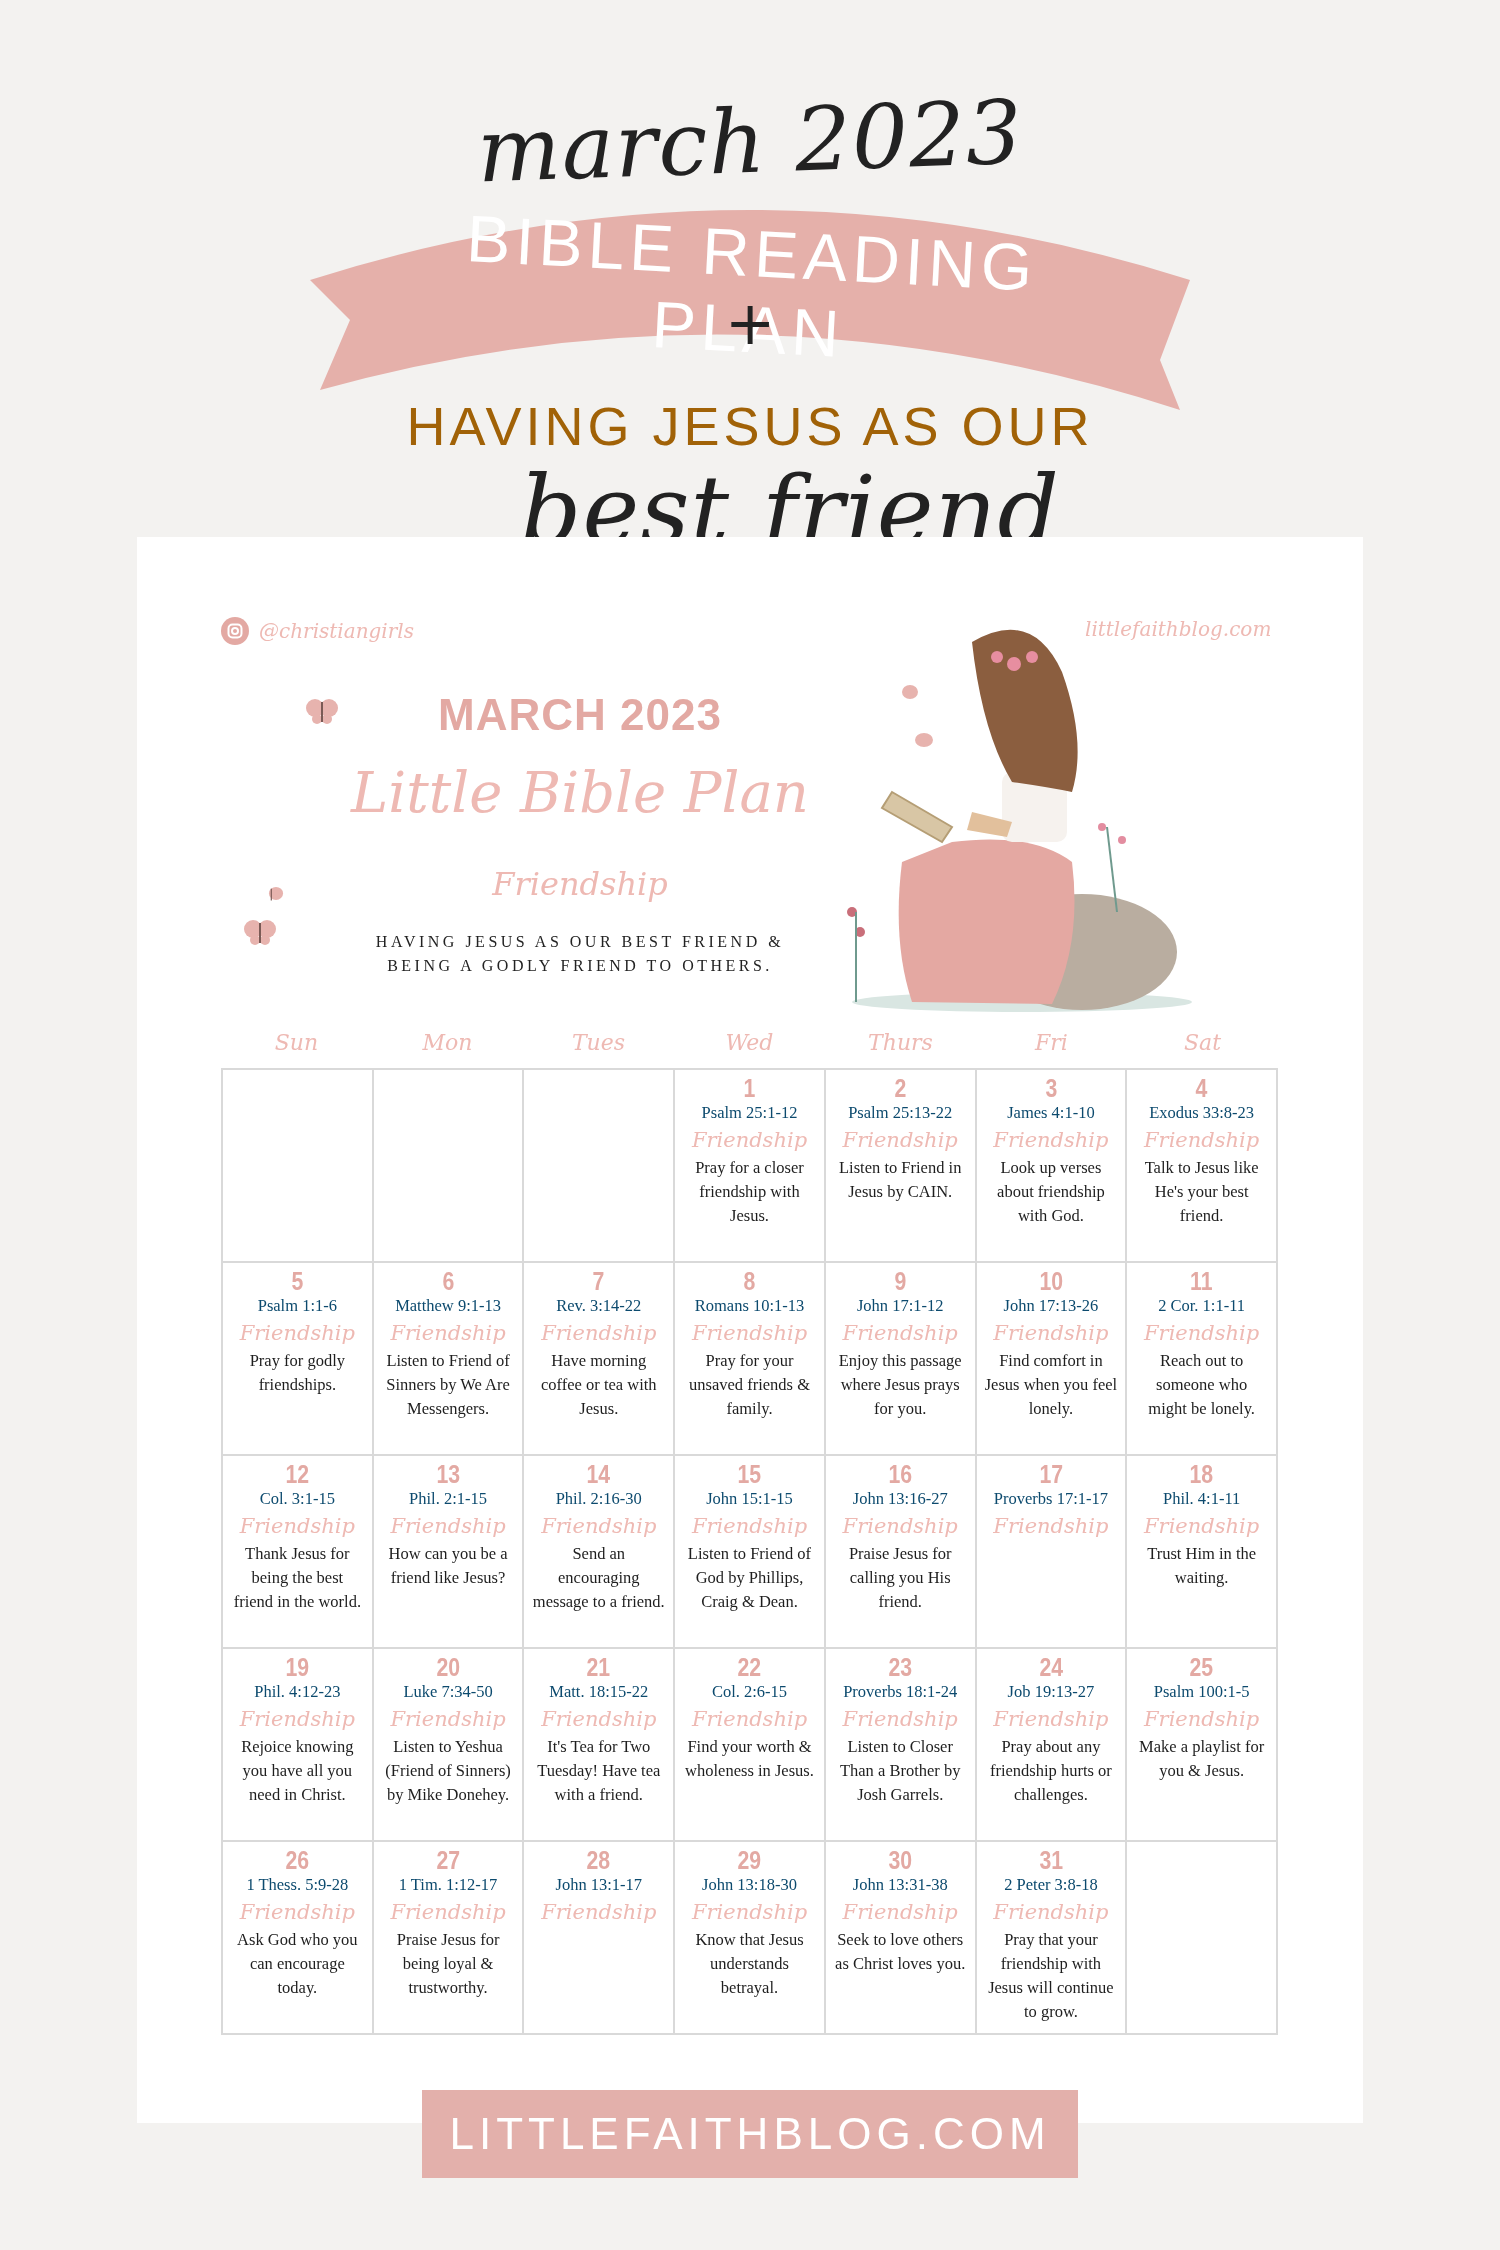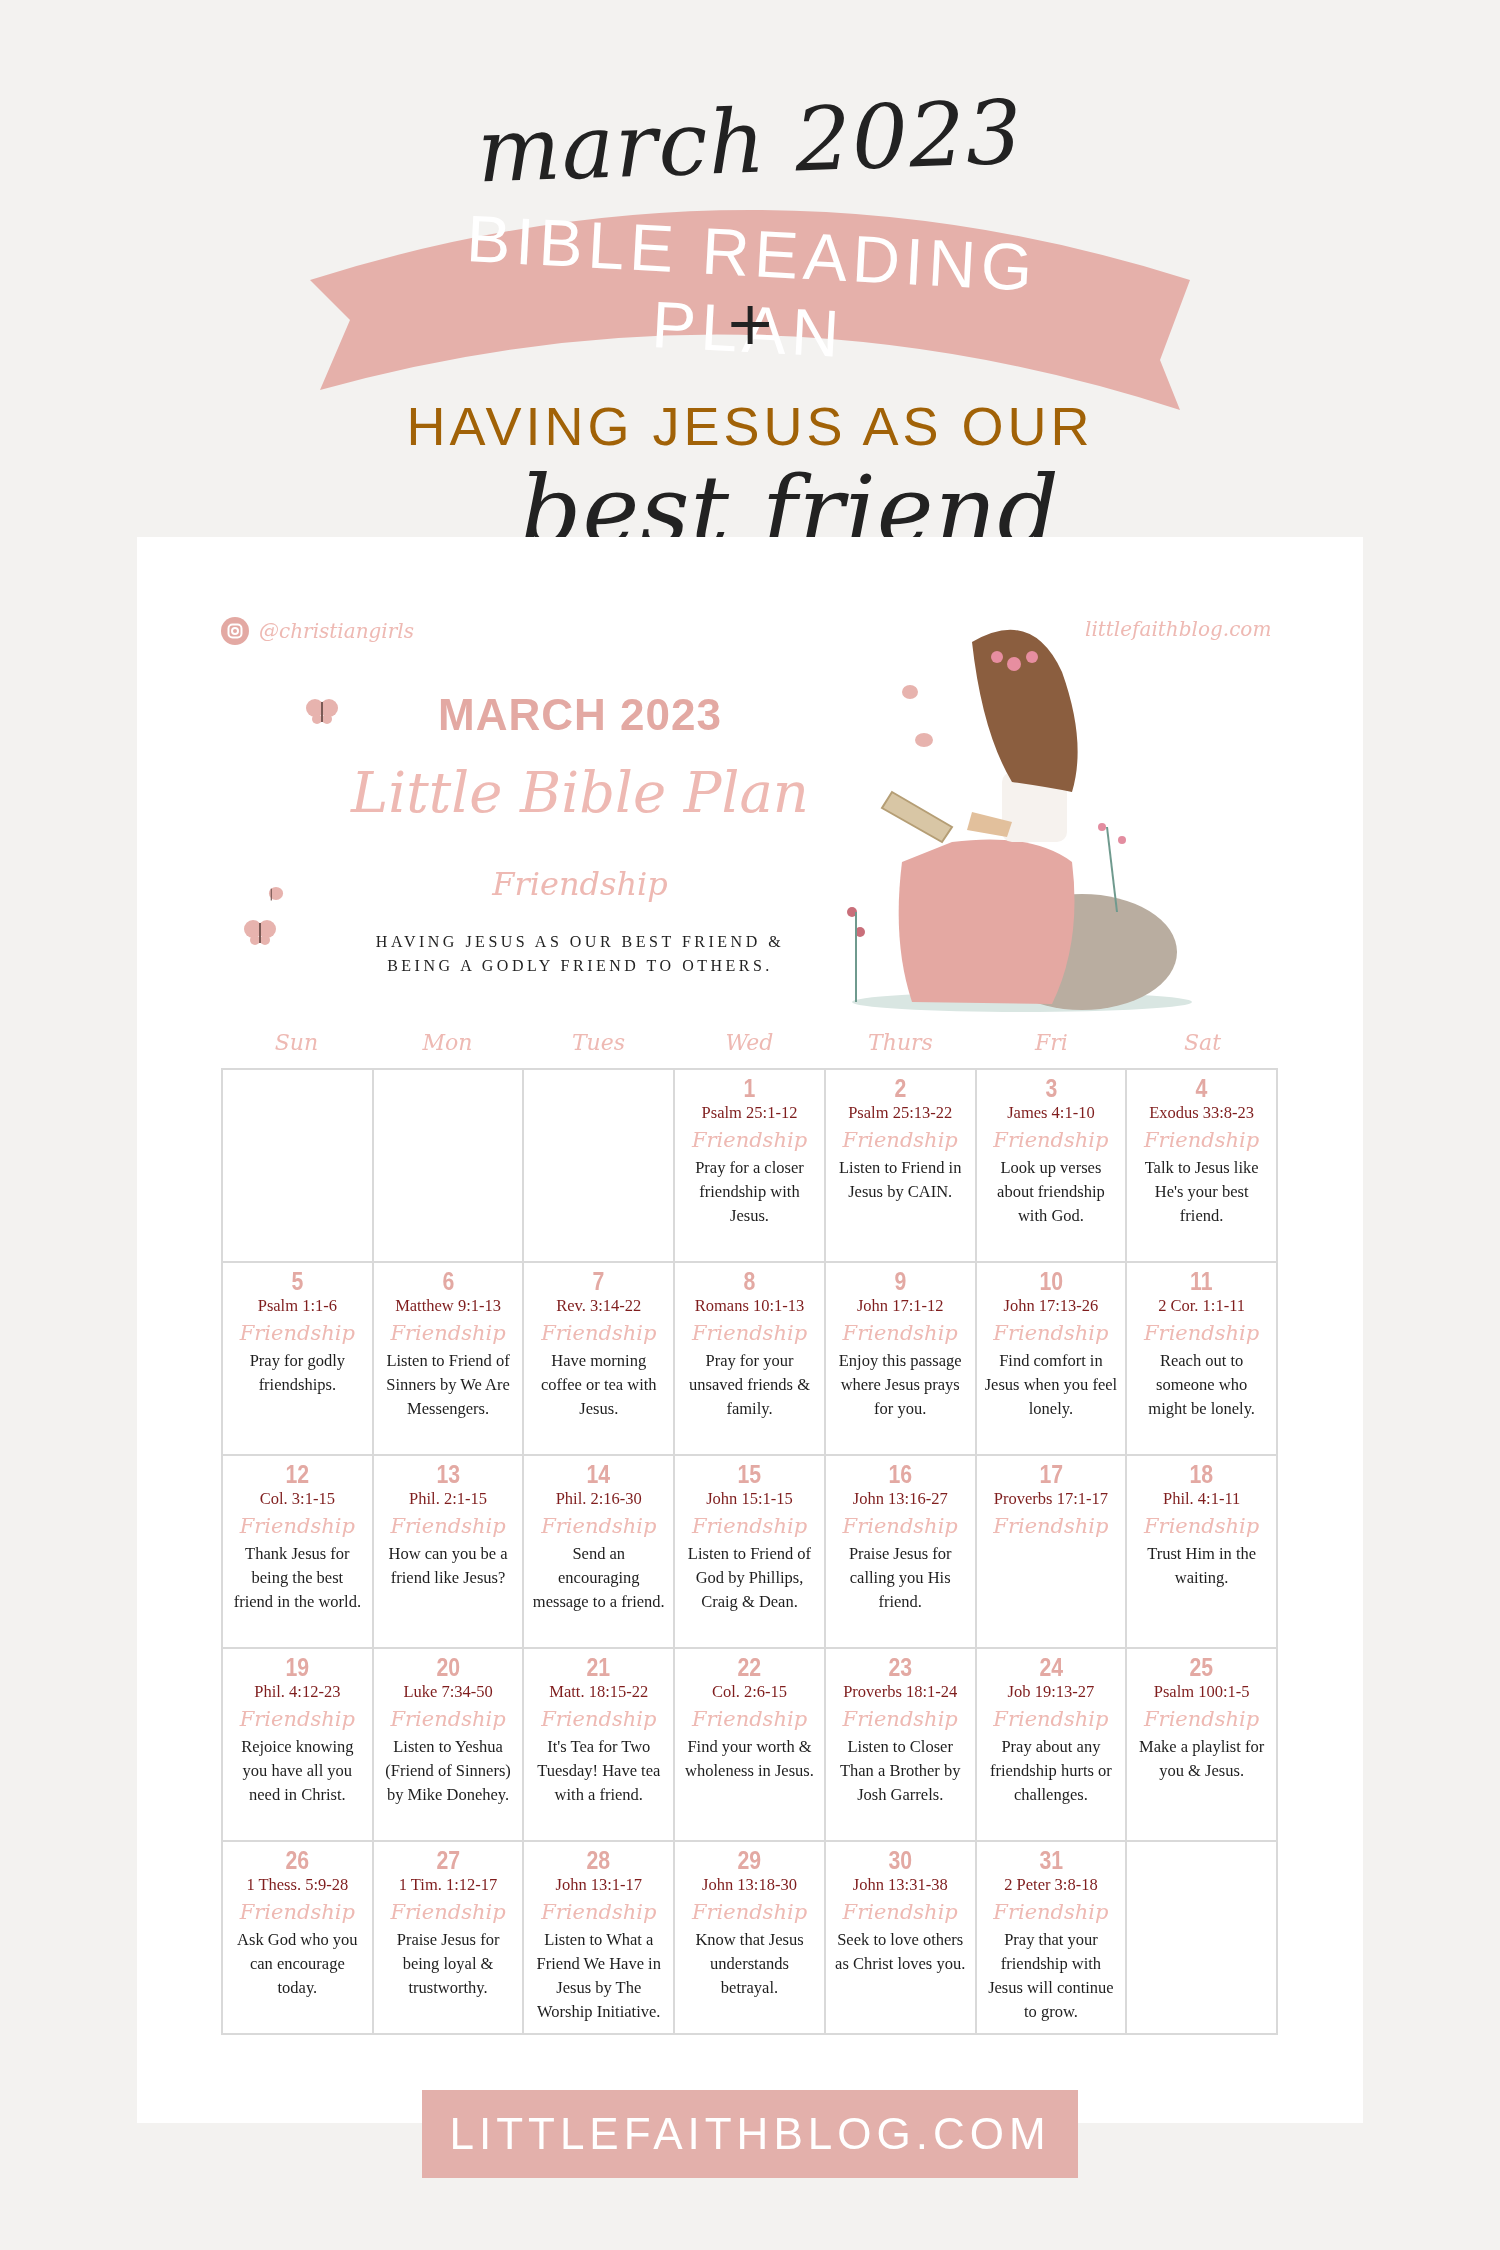--- a/index.html
+++ b/index.html
@@ -90,21 +90,21 @@
     box-sizing: border-box;
   }
   .cell {
     border-right: 2px solid #d9d9d9; border-bottom: 2px solid #d9d9d9;
     text-align: center; padding-top: 4px; box-sizing: border-box; overflow: hidden;
   }
   .day-num {
     font-family: "Liberation Sans", sans-serif; font-weight: bold; font-size: 25px;
     color: #e3a9a3; line-height: 28px; transform: scaleX(0.85);
   }
-  .ref { font-size: 16.5px; line-height: 22px; color: #7f1d1d; }
+  .ref { font-size: 16.5px; line-height: 22px; color: #0c4a6e; }
   .theme {
     font-family: "DejaVu Serif", serif; font-style: italic; font-size: 21px;
     color: #eeb9b3; line-height: 32px;
   }
   .note { font-size: 16.5px; line-height: 24px; padding: 0 8px; color: #1e1e1e; }
 
   
   #footer-btn {
     left: 422px; top: 2090px; width: 656px; height: 88px; background: #e3b0ab;
     display: flex; align-items: center; justify-content: center;
@@ -373,21 +373,20 @@
     <div class="cell">
       <div class="day-num">27</div>
       <div class="ref">1 Tim. 1:12-17</div>
       <div class="theme">Friendship</div>
       <div class="note">Praise Jesus for being loyal &amp; trustworthy.</div>
     </div>
     <div class="cell">
       <div class="day-num">28</div>
       <div class="ref">John 13:1-17</div>
       <div class="theme">Friendship</div>
-      <div class="note">Listen to What a Friend We Have in Jesus by The Worship Initiative.</div>
     </div>
     <div class="cell">
       <div class="day-num">29</div>
       <div class="ref">John 13:18-30</div>
       <div class="theme">Friendship</div>
       <div class="note">Know that Jesus understands betrayal.</div>
     </div>
     <div class="cell">
       <div class="day-num">30</div>
       <div class="ref">John 13:31-38</div>

